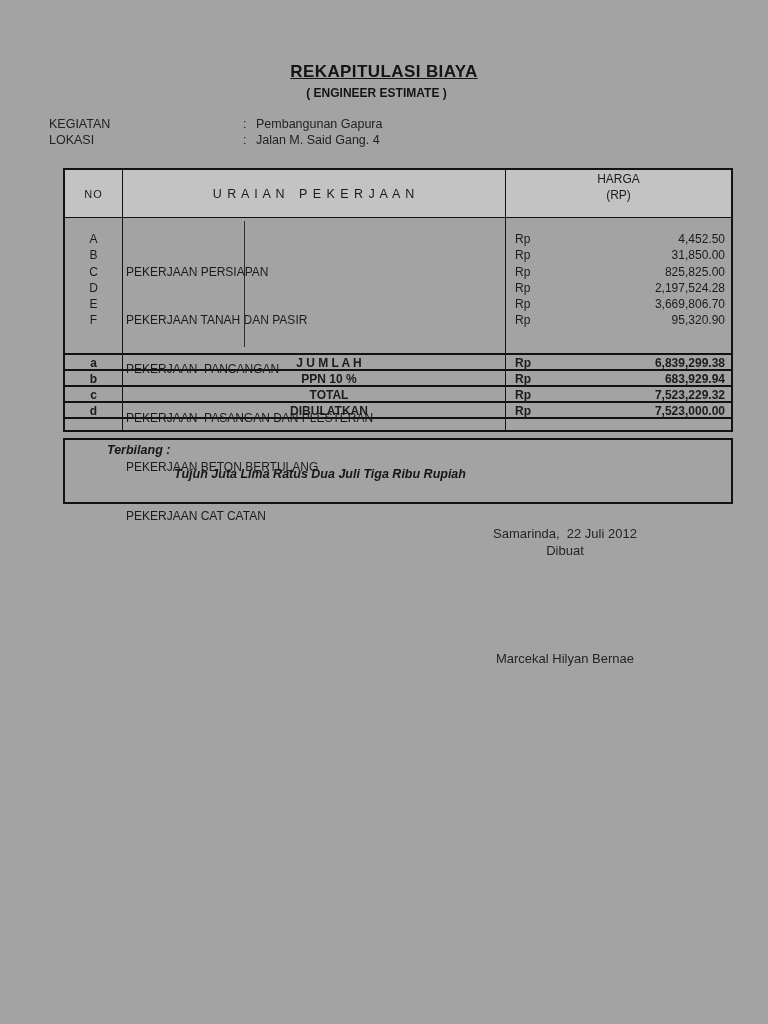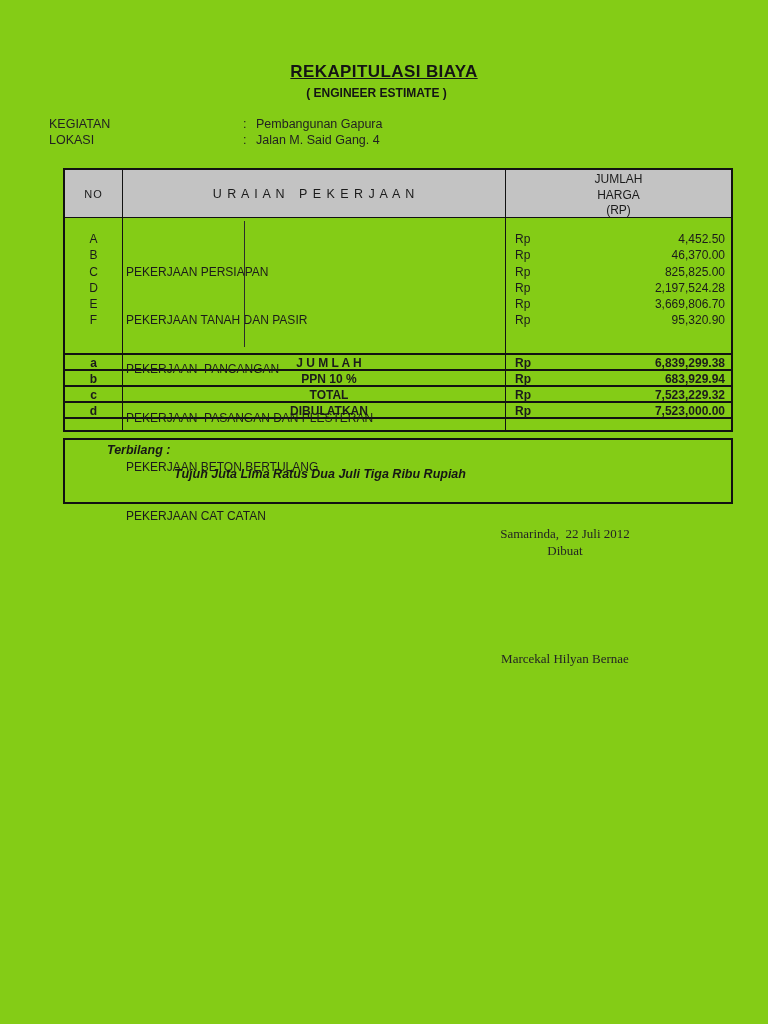--- a/index.html
+++ b/index.html
@@ -1,16 +1,16 @@
 <!DOCTYPE html>
 <html><head>
 <meta charset="utf-8">
 <style>
   html,body{margin:0;padding:0;background:#ffffff;}
-  .page{position:relative;width:768px;height:1024px;background:#84cc16;
+  .page{position:relative;width:768px;height:1024px;background:#a3a3a3;
         font-family:"Liberation Sans",sans-serif;color:#1b1b1b;overflow:hidden;}
 
   .doc-title{position:absolute;top:62px;left:0;right:0;text-align:center;
              font-size:17px;font-weight:bold;text-decoration:underline;letter-spacing:.4px;color:#141414;}
   .doc-subtitle{position:absolute;top:86px;left:0;right:15px;text-align:center;
                 font-size:12px;font-weight:bold;color:#141414;}
 
   .meta-row{position:absolute;left:0;width:768px;height:16px;font-size:12.5px;color:#222;}
   .meta-row .lbl{position:absolute;left:49px;}
   .meta-row .col{position:absolute;left:243px;}
@@ -40,21 +40,21 @@
   .srow .money{padding-top:1px;}
 
   .erow{height:13px;border-top:2px solid #121212;}
 
   .terbilang-box{position:absolute;left:63px;top:438px;width:670px;height:66px;box-sizing:border-box;
                  border:2px solid #121212;font-style:italic;font-weight:bold;color:#161616;}
   .terbilang-label{position:absolute;left:42px;top:3px;font-size:12.5px;}
   .terbilang-text{position:absolute;top:27px;left:0;width:510px;text-align:center;font-size:12.5px;}
 
   .sig{position:absolute;left:450px;width:230px;text-align:center;
-       font-family:Liberation Serif, serif;font-size:13px;color:#242424;}
+       font-family:Liberation Sans, sans-serif;font-size:13px;color:#242424;}
   .sig-date{top:526px;white-space:pre;}
   .sig-role{top:543px;}
   .sig-name{top:651px;}
 
   .scan-line{position:absolute;left:244px;top:221px;width:1px;height:126px;background:#2c2c2c;}
 </style>
 </head>
 <body>
 
 <div class="page">
@@ -72,21 +72,20 @@
     <span class="col">:</span>
     <span class="val">Jalan M. Said Gang. 4</span>
   </div>
 
   <div class="main-table">
 
     <div class="tr thead">
       <div class="c-no">NO</div>
       <div class="c-ur">U R A I A N   P E K E R J A A N</div>
       <div class="c-jm">
-        <div>JUMLAH</div>
         <div>HARGA</div>
         <div>(RP)</div>
       </div>
     </div>
 
     <div class="tr tbody">
       <div class="c-no">
         <div>A</div>
         <div>B</div>
         <div>C</div>
@@ -102,21 +101,21 @@
         <div>PEKERJAAN BETON BERTULANG</div>
         <div>PEKERJAAN CAT CATAN</div>
       </div>
       <div class="c-jm">
         <div class="money">
           <span>Rp</span>
           <span>4,452.50</span>
         </div>
         <div class="money">
           <span>Rp</span>
-          <span>46,370.00</span>
+          <span>31,850.00</span>
         </div>
         <div class="money">
           <span>Rp</span>
           <span>825,825.00</span>
         </div>
         <div class="money">
           <span>Rp</span>
           <span>2,197,524.28</span>
         </div>
         <div class="money">

